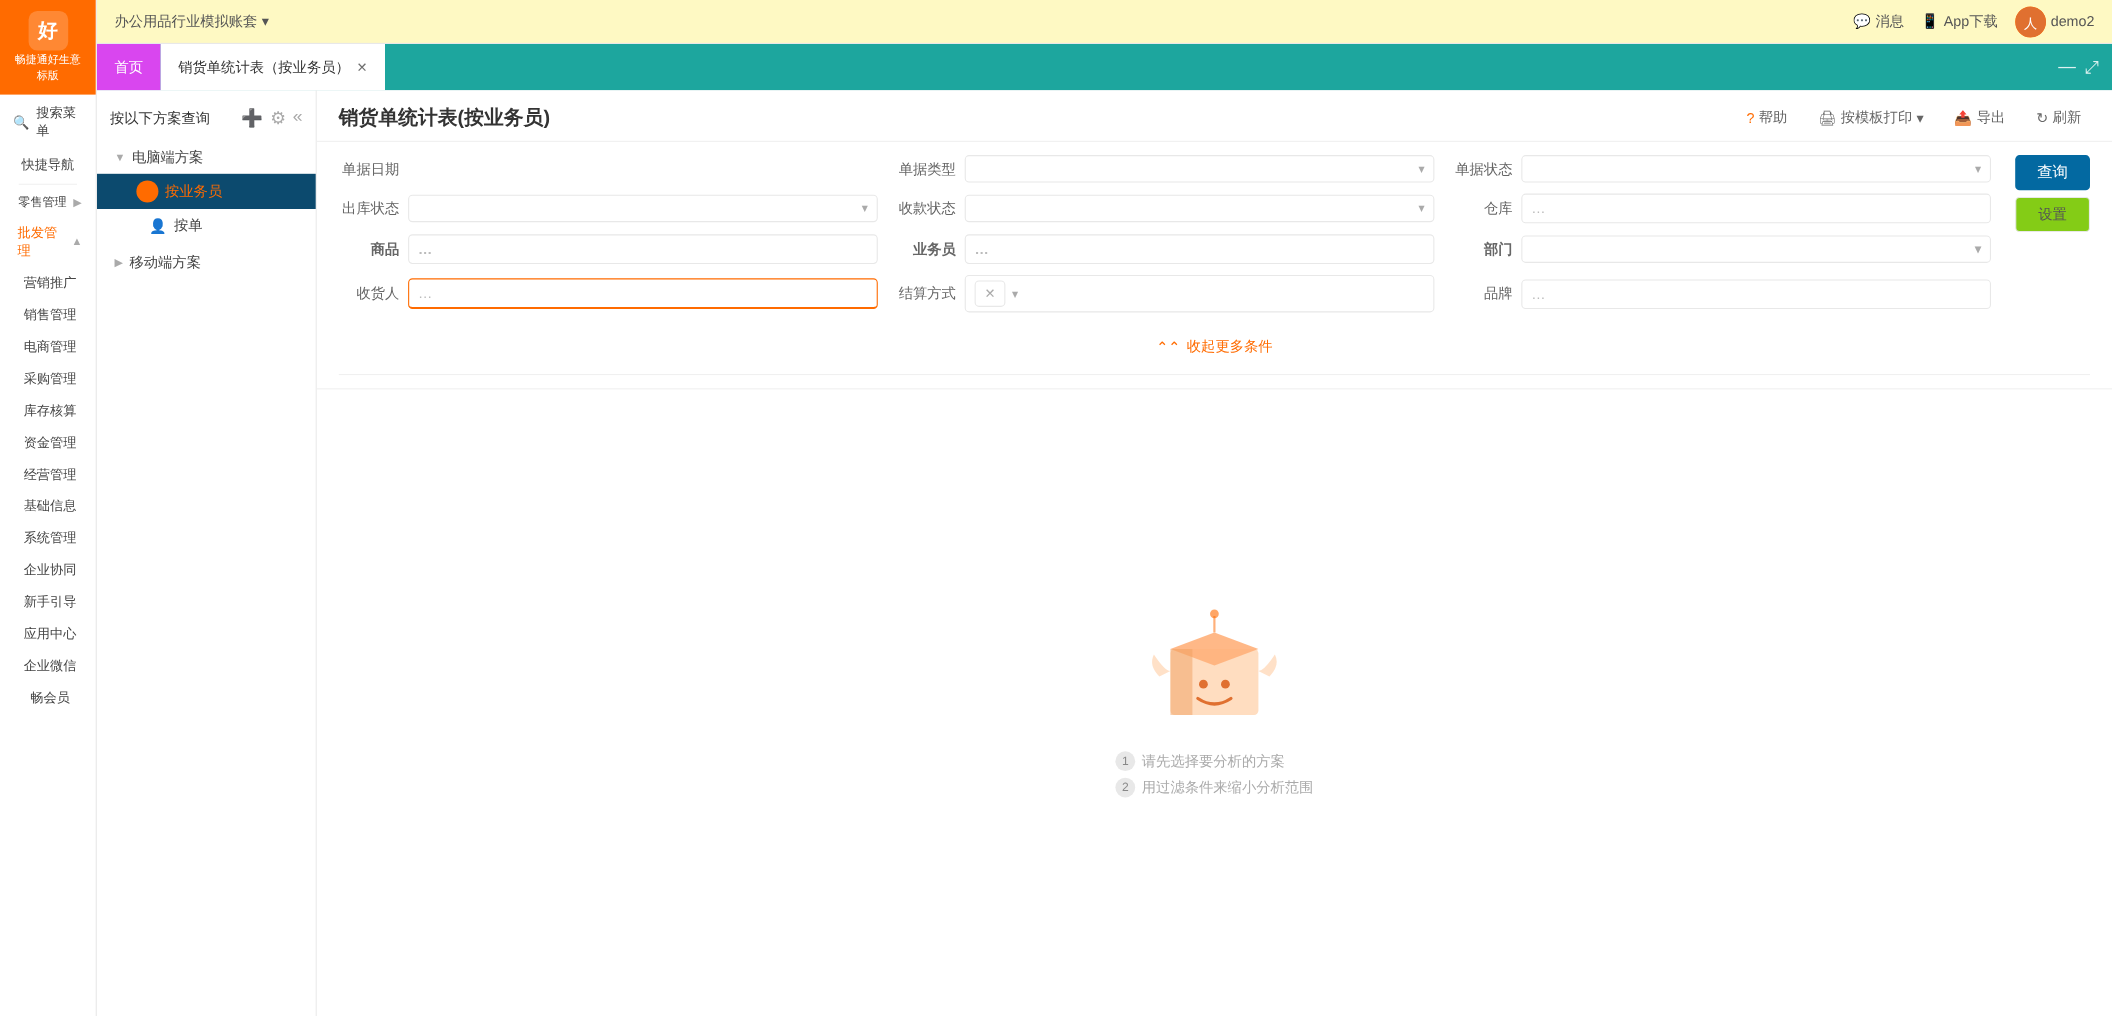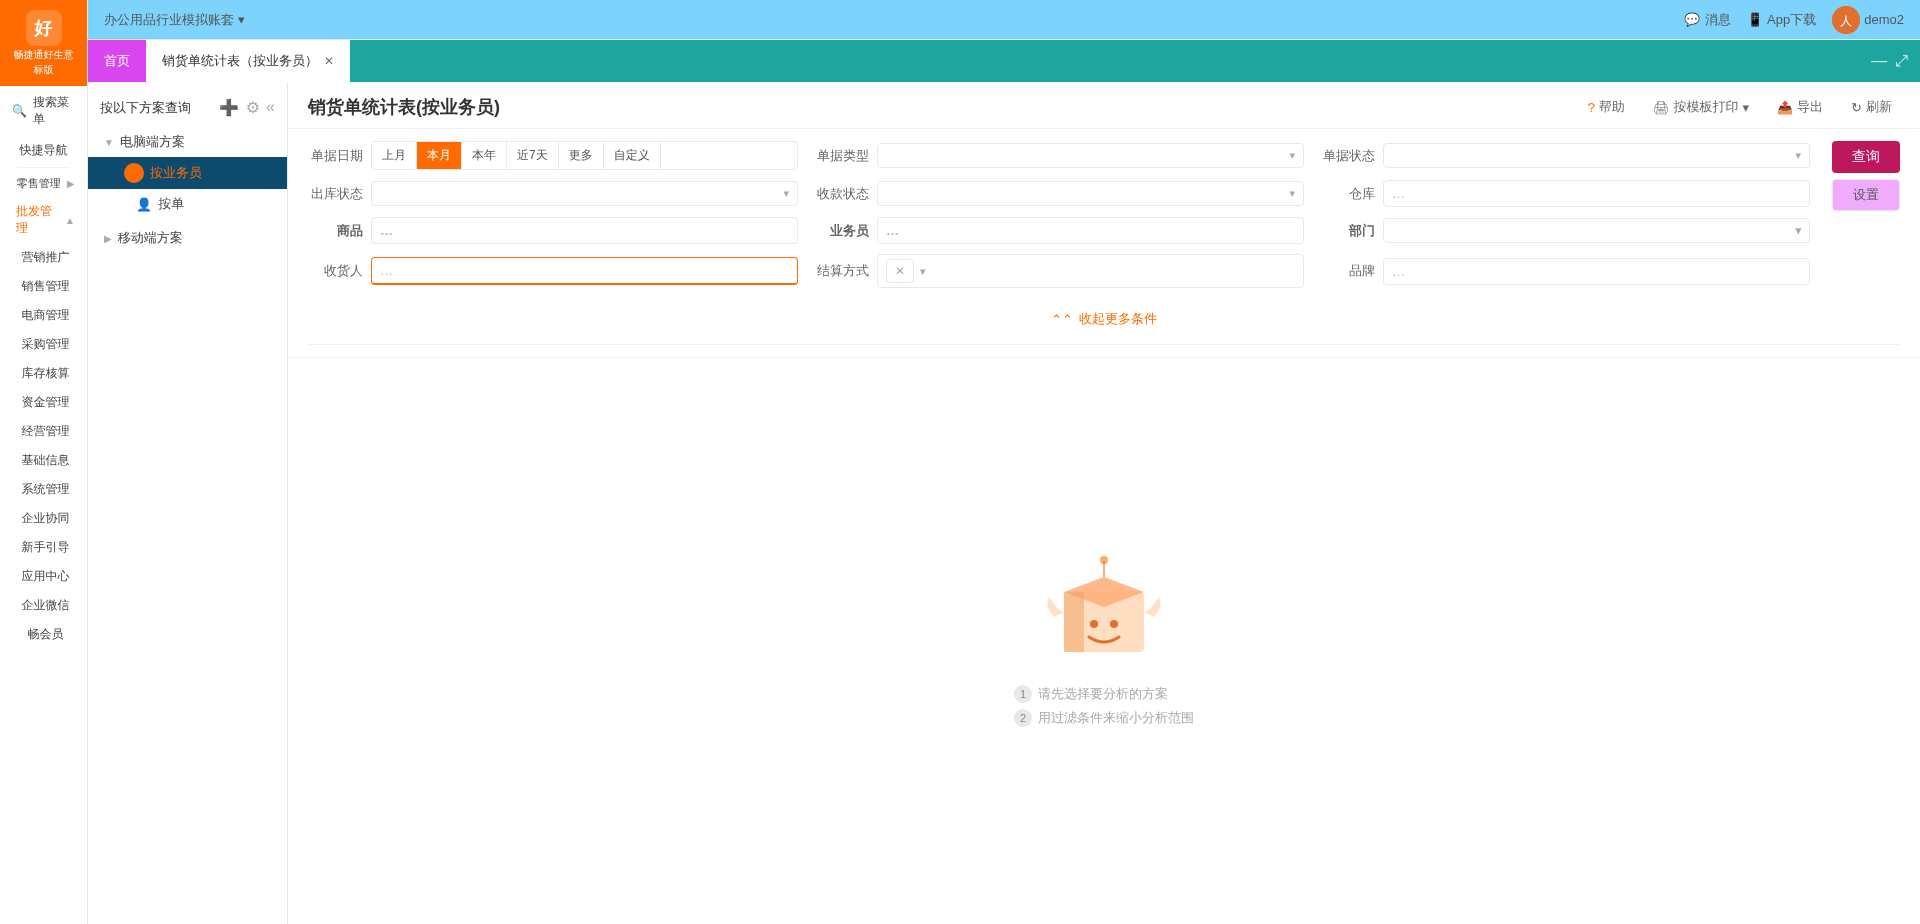--- a/index.html
+++ b/index.html
@@ -42,21 +42,21 @@
     #main {
       flex: 1;
       display: flex;
       flex-direction: column;
       overflow: hidden;
     }
 
     
     #topbar {
       height: 40px;
-      background: #7dd3fc;
+      background: #fef9c3;
       display: flex;
       align-items: center;
       justify-content: space-between;
       padding: 0 16px;
       border-bottom: 1px solid #e8e8e8;
       flex-shrink: 0;
     }
     .topbar-left { display: flex; align-items: center; gap: 8px; color: #555; font-size: 13px; }
     .topbar-dropdown { display: flex; align-items: center; gap: 4px; cursor: pointer; }
     .topbar-right { display: flex; align-items: center; gap: 16px; color: #555; font-size: 13px; }
@@ -249,31 +249,31 @@
       justify-content: center;
       gap: 6px;
       color: #ff6b00;
       font-size: 13px;
       cursor: pointer;
       padding: 8px;
     }
 
     
     .btn-primary {
-      background: #be185d;
+      background: #0369a1;
       color: #fff;
       border: none;
       border-radius: 4px;
       padding: 7px 20px;
       cursor: pointer;
       font-size: 14px;
       white-space: nowrap;
     }
     .btn-default {
-      background: #f0abfc;
+      background: #84cc16;
       color: #555;
       border: 1px solid #e8e8e8;
       border-radius: 4px;
       padding: 6px 16px;
       cursor: pointer;
       font-size: 13px;
       white-space: nowrap;
     }
 
     
@@ -499,28 +499,20 @@
       <div class="filter-area">
 
         <div style="display:flex;align-items:flex-start;gap:12px;margin-bottom:10px;">
           <div style="flex:1;display:flex;flex-direction:column;gap:10px;">
 
             <div style="display:grid;grid-template-columns:1fr 1fr 1fr;gap:10px 16px;">
 
               <div class="filter-cell">
                 <span class="filter-cell-label">单据日期</span>
                 <div class="filter-cell-control">
-                  <div style="display:flex;align-items:center;border:1px solid #e8e8e8;border-radius:4px;overflow:hidden;">
-                    <span class="date-btn">上月</span>
-                    <span class="date-btn active">本月</span>
-                    <span class="date-btn">本年</span>
-                    <span class="date-btn">近7天</span>
-                    <span class="date-btn">更多</span>
-                    <span class="date-btn">自定义</span>
-                  </div>
                 </div>
               </div>
 
               <div class="filter-cell">
                 <span class="filter-cell-label">单据类型</span>
                 <div class="select-control filter-cell-control">
                   <span class="select-placeholder"></span>
                   <span class="select-arrow">▾</span>
                 </div>
               </div>

